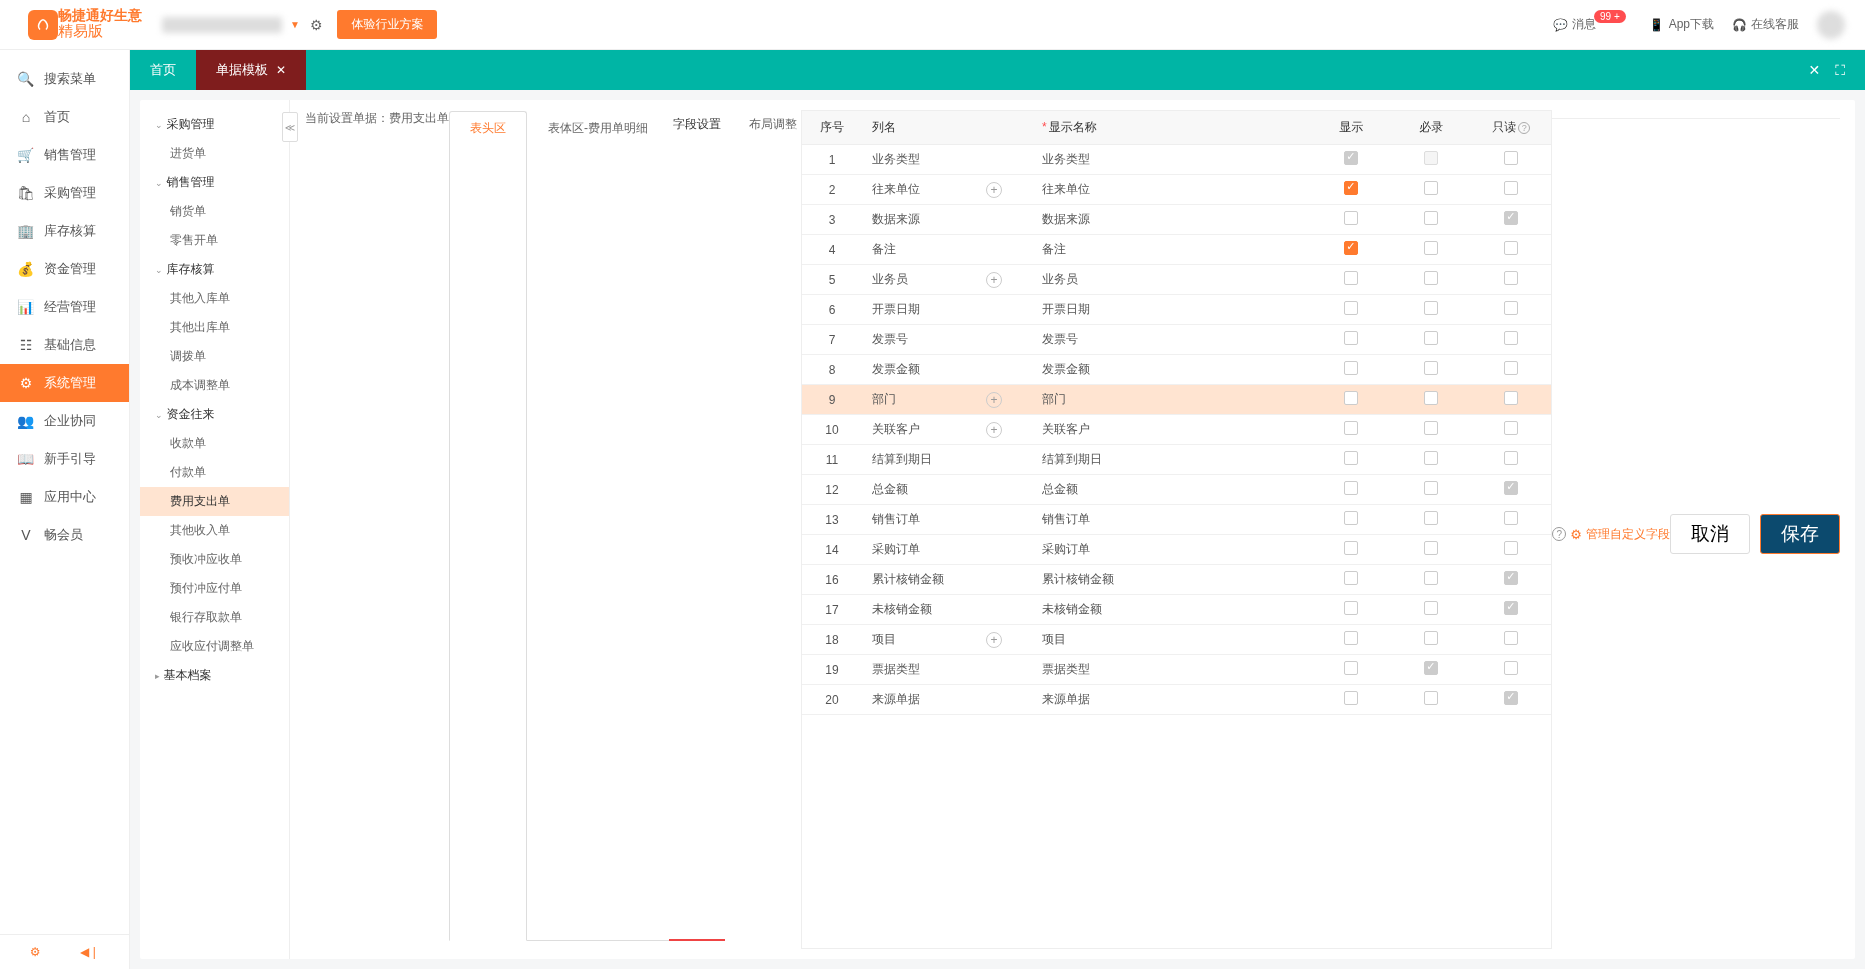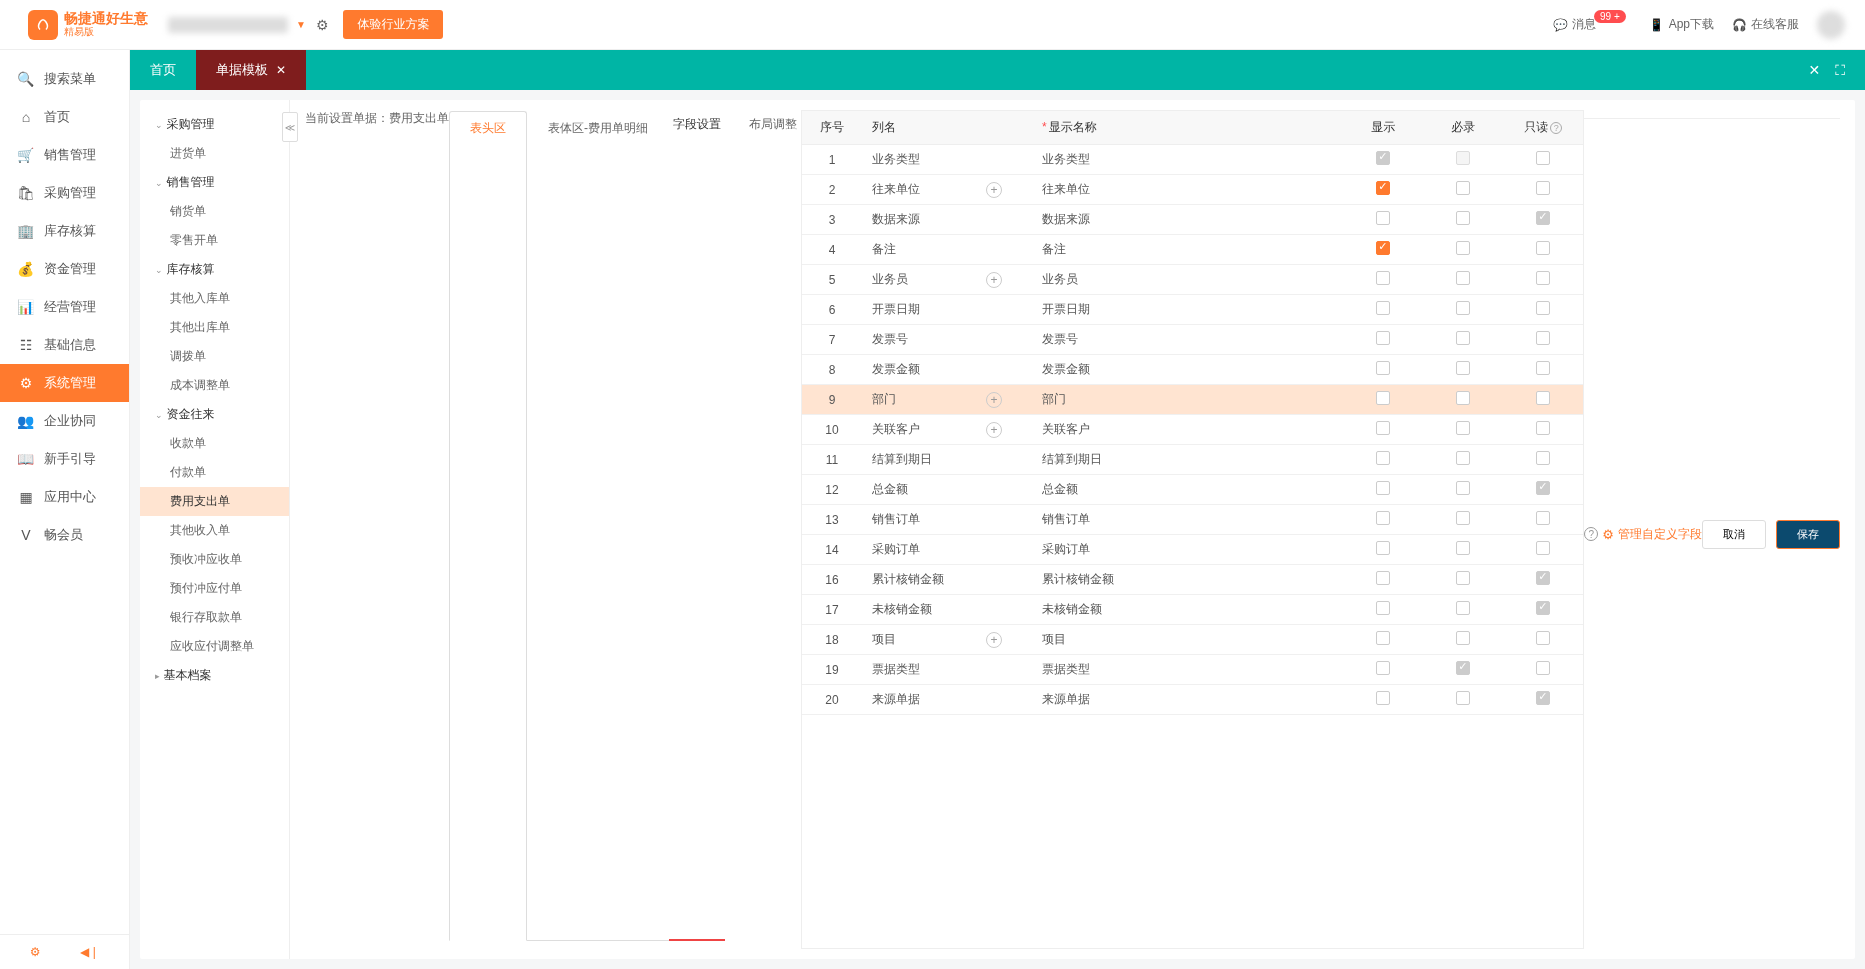--- a/index.html
+++ b/index.html
@@ -1,22 +1,22 @@
 <!DOCTYPE html>
 <html><head>
 <meta charset="utf-8">
 <style>
 *{box-sizing:border-box;margin:0;padding:0;font-family:"Microsoft YaHei","PingFang SC",sans-serif;}
 body{background:#f5f6f7;font-size:12px;color:#333;overflow:hidden;}
 .topbar{height:50px;background:#fff;display:flex;align-items:center;padding:0 20px;border-bottom:1px solid #eee;}
-.logo{display:flex;align-items:center;gap:6px;padding-left:8px;}
+.logo{display:flex;align-items:center;padding-left:8px;}
 .logo-icon{width:30px;height:30px;border-radius:6px;background:#ff7a2e;display:flex;align-items:center;justify-content:center;}
 .logo-icon svg{width:18px;height:18px;}
 .logo-text{color:#ff7a2e;font-weight:bold;font-size:14px;line-height:1;}
-.logo-sub{color:#ff7a2e;font-size:10px;}
+.logo-sub{color:#ff7a2e;font-size:15px;}
 .company-sel{margin-left:20px;display:flex;align-items:center;gap:8px;color:#999;}
 .company-name{filter:blur(3px);width:120px;height:16px;background:#ddd;border-radius:2px;}
 .chev-down{color:#ff7a2e;font-size:10px;}
 .gear-btn{margin-left:10px;color:#666;font-size:14px;}
 .orange-btn{margin-left:15px;background:#ff7a2e;color:#fff;border:none;padding:6px 14px;border-radius:3px;cursor:pointer;font-size:12px;}
 .topbar-right{margin-left:auto;display:flex;align-items:center;gap:18px;color:#666;}
 .tb-item{display:flex;align-items:center;gap:4px;cursor:pointer;}
 .badge{background:#ff4d4f;color:#fff;border-radius:10px;padding:1px 6px;font-size:10px;position:relative;top:-8px;left:-6px;}
 .avatar{width:28px;height:28px;border-radius:50%;background:#ddd;filter:blur(3px);}
 .layout{display:flex;height:calc(100vh - 50px);}
@@ -58,21 +58,21 @@
 .chk.on::after{content:"✓";color:#fff;position:absolute;top:-2px;left:1px;font-size:11px;}
 .chk.dis{background:#f5f5f5;border-color:#ddd;}
 .chk.dis.on{background:#ccc;border-color:#ccc;}
 .plus{width:16px;height:16px;border:1px solid #ccc;border-radius:50%;display:inline-flex;align-items:center;justify-content:center;color:#999;font-size:12px;cursor:pointer;}
 .col-name-cell{display:flex;align-items:center;justify-content:space-between;padding-right:20px;}
 .footer-bar{display:flex;align-items:center;padding:10px 0;border-top:1px solid #eee;margin-top:8px;}
 .help-link{color:#ff7a2e;display:flex;align-items:center;gap:4px;cursor:pointer;font-size:12px;}
 .qmark{width:14px;height:14px;border:1px solid #999;border-radius:50%;display:inline-flex;align-items:center;justify-content:center;font-size:10px;color:#999;}
 .gear-sm{color:#ff7a2e;font-size:13px;}
 .footer-btns{margin-left:auto;display:flex;gap:10px;}
-.btn{padding:6px 20px;border:1px solid #ddd;background:#fff;border-radius:3px;cursor:pointer;font-size:11px;}
+.btn{padding:6px 20px;border:1px solid #ddd;background:#fff;border-radius:3px;cursor:pointer;font-size:19px;}
 .btn.primary{background:#0c4a6e;color:#fff;border-color:#ff7a2e;}
 .th-help{width:12px;height:12px;border:1px solid #aaa;border-radius:50%;display:inline-flex;align-items:center;justify-content:center;font-size:9px;color:#aaa;margin-left:2px;}
 </style>
 </head>
 <body>
 
 <div class="topbar">
   <div class="logo">
     <div class="logo-icon">
       <svg viewBox="0 0 24 24" fill="none" stroke="#fff" stroke-width="2">

